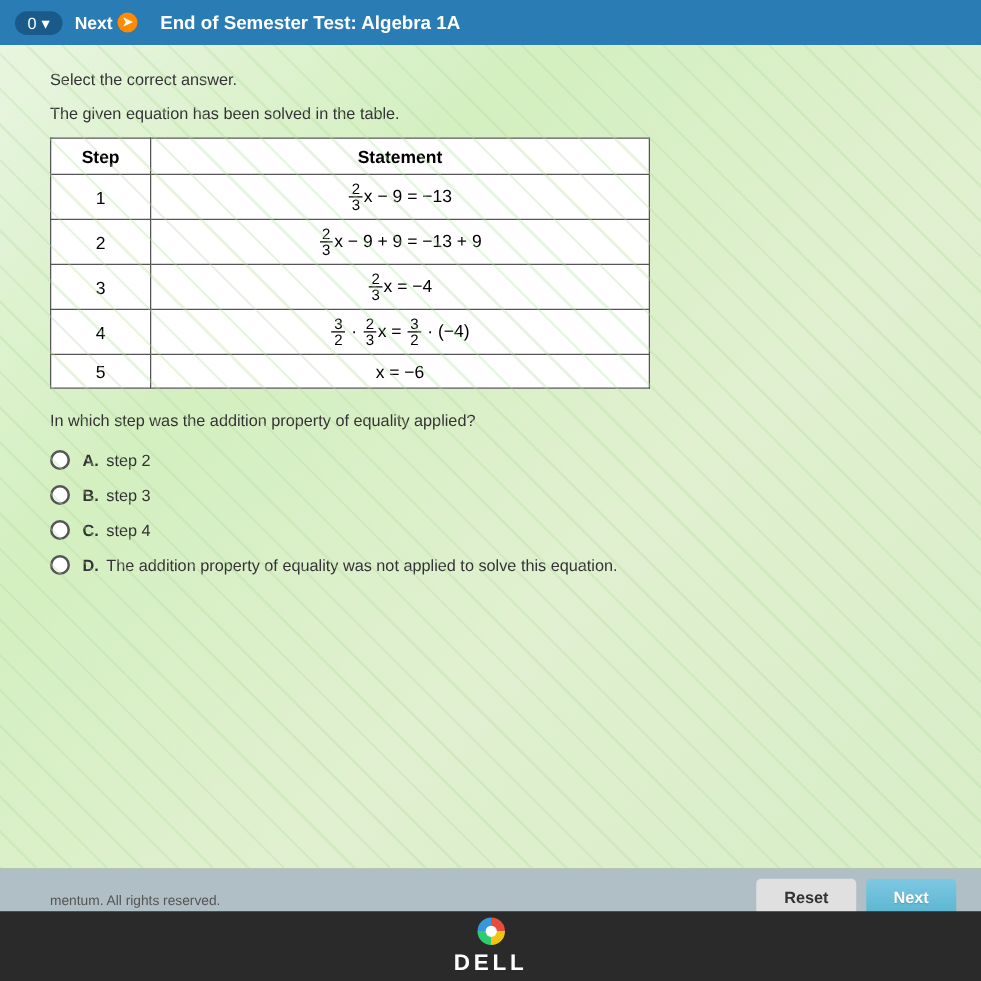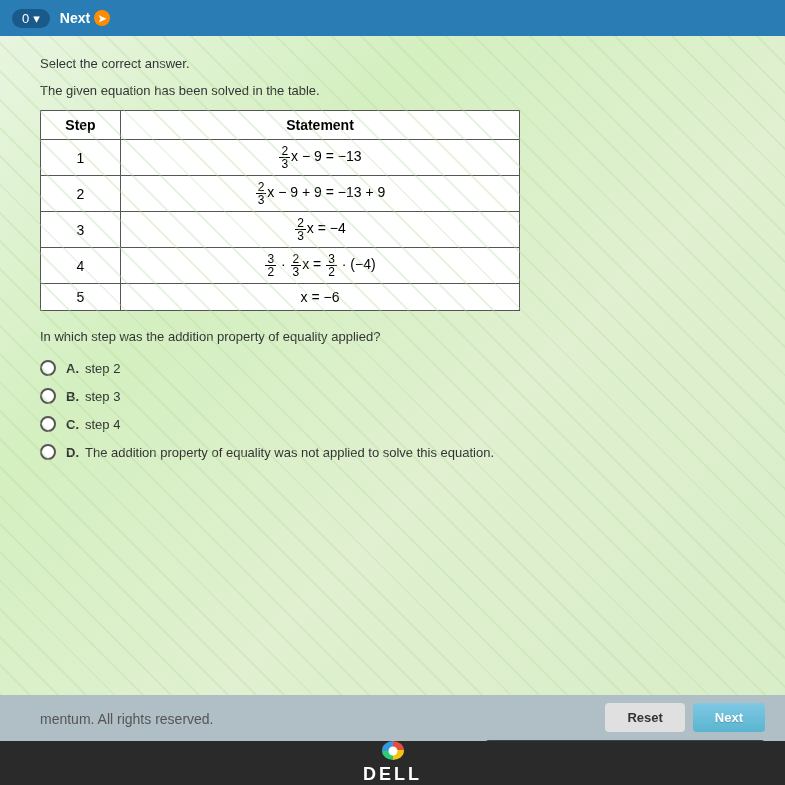--- a/index.html
+++ b/index.html
@@ -226,30 +226,30 @@
       font-weight: bold;
       cursor: pointer;
       letter-spacing: 0.5px;
     }
 
     
     .copyright {
       position: absolute;
       bottom: 58px;
       left: 40px;
-      font-size: 14px;
+      font-size: 11px;
       color: #555;
     }
 
     
     .dell-area {
       position: absolute;
       bottom: 0;
       left: 0; right: 0;
-      height: 44px;
+      height: 56px;
       background: #2a2a2a;
       display: flex;
       flex-direction: column;
       align-items: center;
       justify-content: center;
       gap: 4px;
     }
     .chrome-dot {
       width: 22px; height: 22px;
       border-radius: 50%;
@@ -278,20 +278,21 @@
 
 <div class="browser-bar">
   <div class="score-badge">
     <span>0</span>
     <span>▾</span>
   </div>
   <button class="next-btn-top">
     <span>Next</span>
     <span class="circle-icon">➤</span>
   </button>
+  <span class="page-title">End of Semester Test: Algebra 1A</span>
 </div>
 
 <div class="main-content">
   <p class="instruction-text">Select the correct answer.</p>
   <p class="given-text">The given equation has been solved in the table.</p>
 
   <table class="math-table">
     <thead>
       <tr>
         <th>Step</th>

